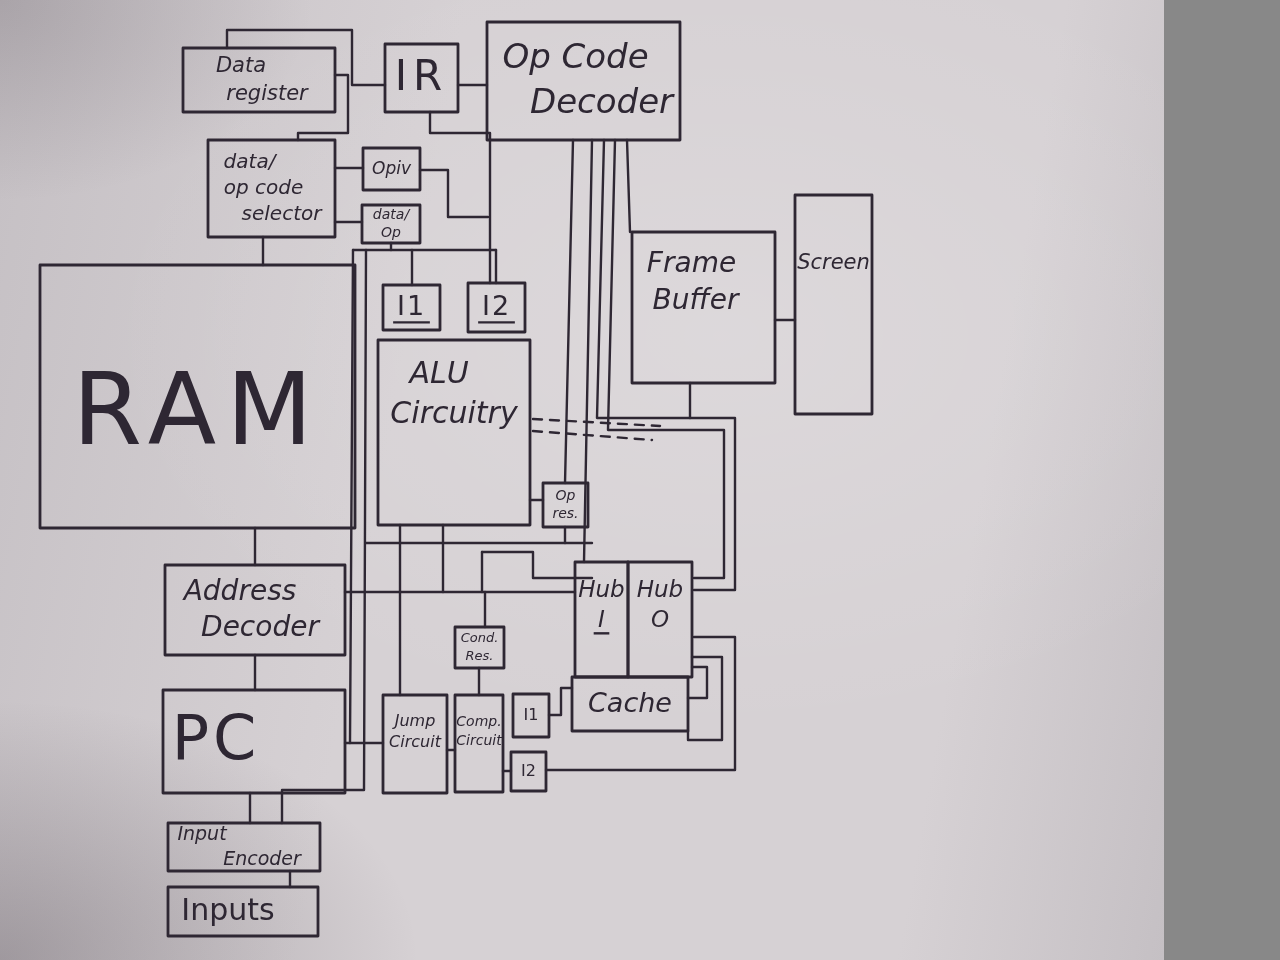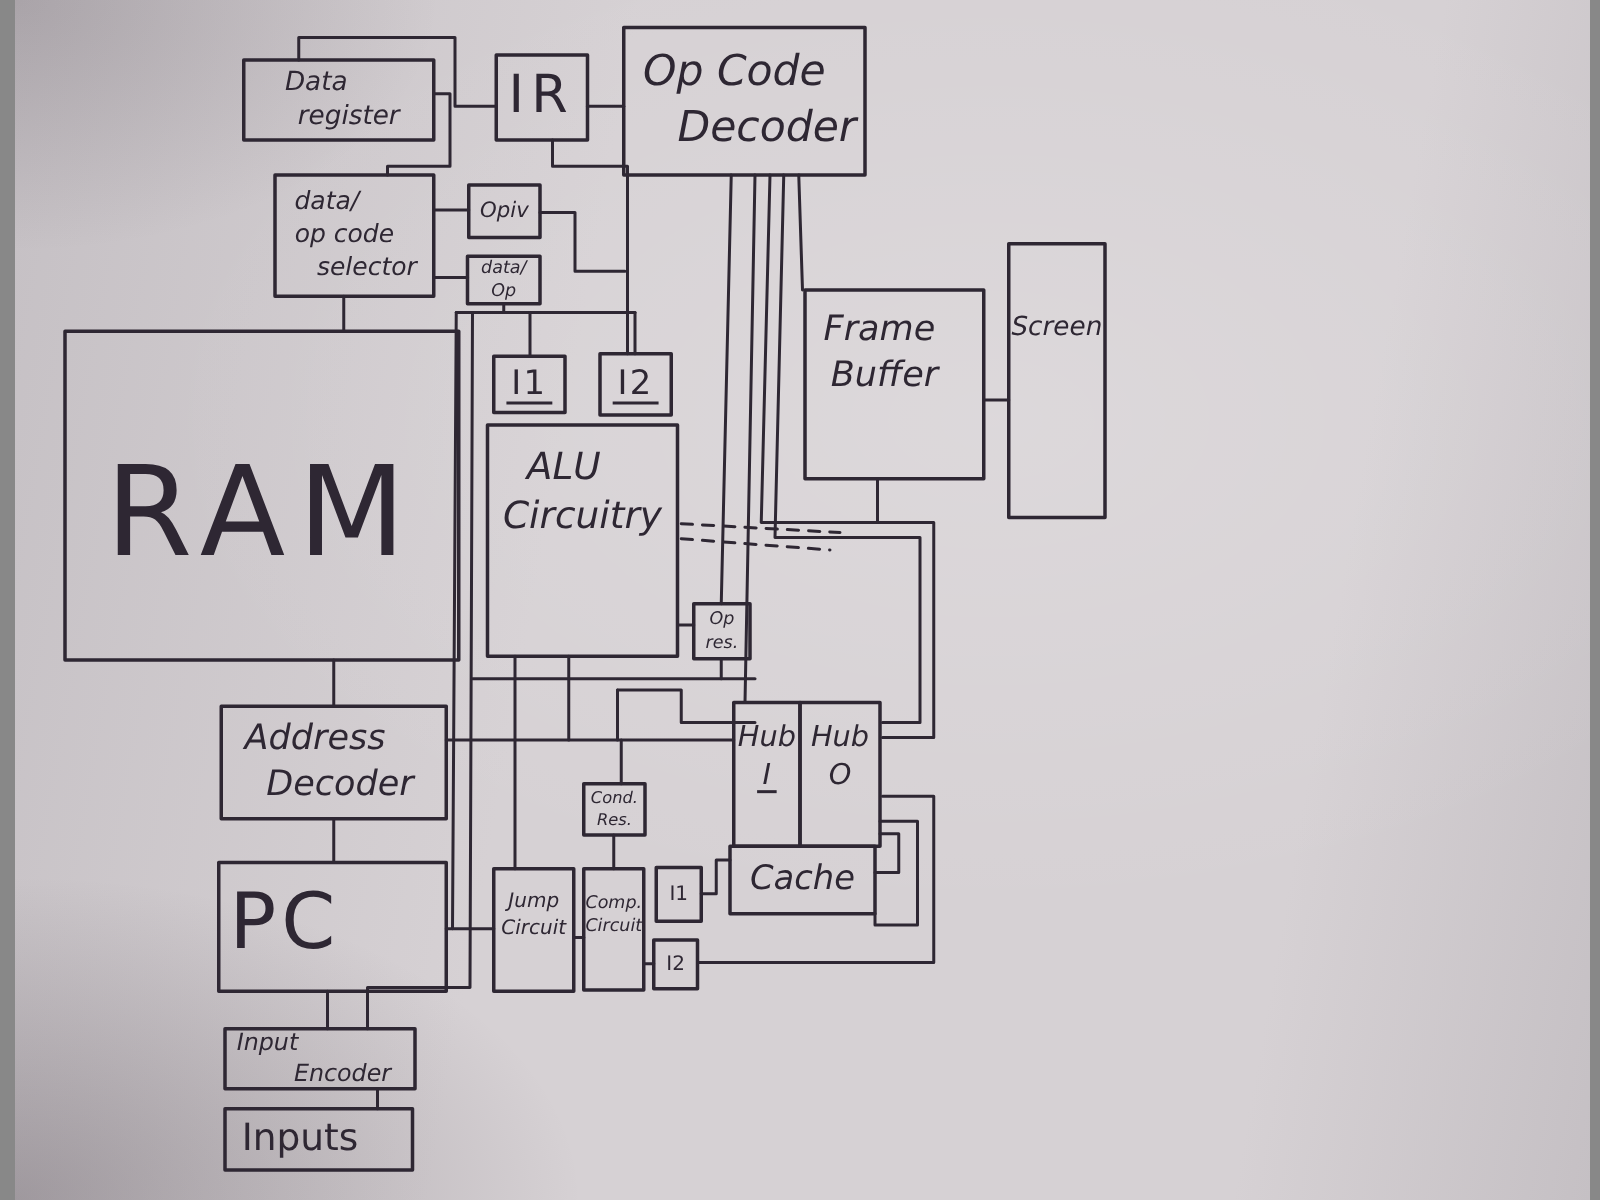--- a/index.html
+++ b/index.html
@@ -1,26 +1,25 @@
 <!DOCTYPE html>
 <html style="--paper: #d6d1d4; --paper-dark: #c5c0c4; --ink: #2e2733;"><head>
 <meta charset="utf-8">
 <style>
   html,body{margin:0;padding:0;background:#888;}
   .photo{
     position:relative;
-    width:1260px;height:960px;
+    width:1164px;height:960px;
     overflow:hidden;
     background:
       radial-gradient(160% 140% at 52% 42%, rgba(0,0,0,0) 62%, rgba(52,42,52,0.22) 100%),
       radial-gradient(90% 70% at 62% 35%, rgba(255,255,255,0.16), rgba(0,0,0,0) 60%),
       radial-gradient(60% 45% at 0% 100%, rgba(45,35,45,0.28), rgba(0,0,0,0) 60%),
       radial-gradient(45% 35% at 0% 0%, rgba(45,35,45,0.18), rgba(0,0,0,0) 60%),
       linear-gradient(100deg, var(--paper-dark,#c9c4c8) 0%, var(--paper,#d6d1d4) 35%, var(--paper,#d6d1d4) 80%, var(--paper-dark,#ccc7cb) 100%);
-    margin-left: 12px;
   }
   svg{position:absolute;left:0;top:0;}
   .lbl{
     font-family:"DejaVu Sans", sans-serif;
     fill:var(--ink,#2e2733);
   }
   polyline,rect{stroke-linecap:round;stroke-linejoin:round;}
 </style>
 </head>
 <body>

